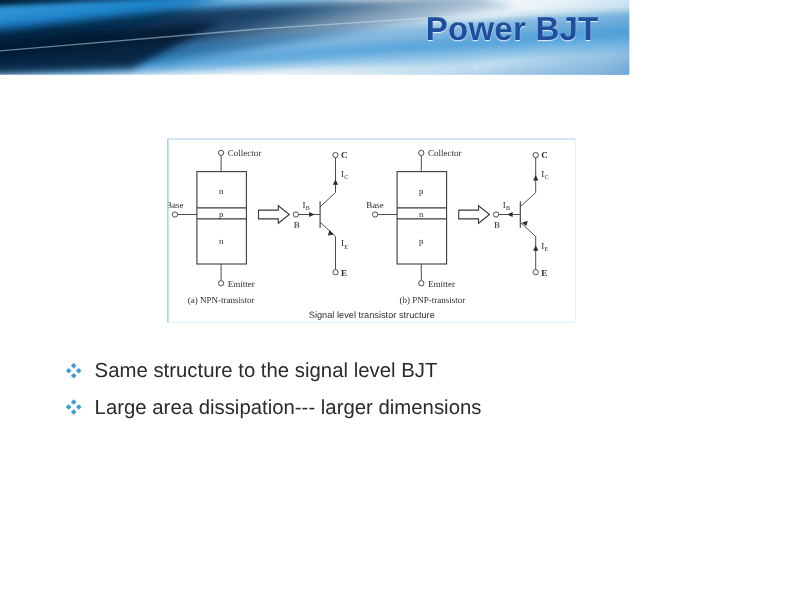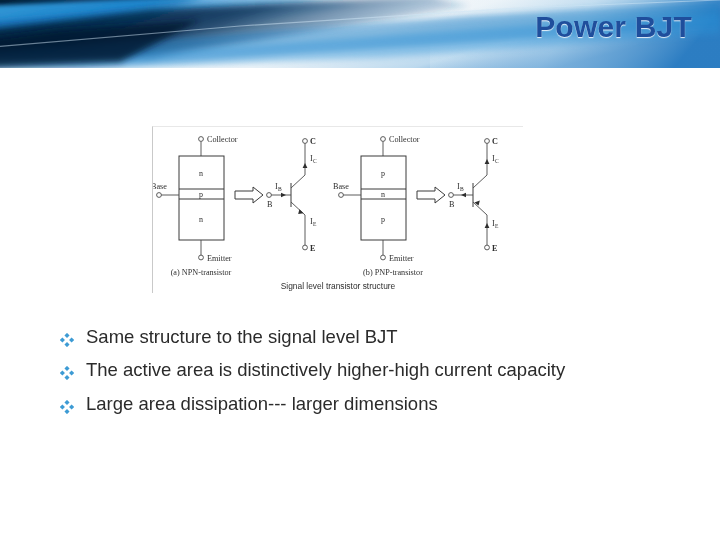--- a/index.html
+++ b/index.html
@@ -13,21 +13,21 @@
     font-family: "Liberation Sans", sans-serif;
     overflow: hidden;
     position: relative;
   }
 
   
   #header-banner {
     position: absolute;
     left: 0;
     top: 0;
-    width: 720px;
+    width: 572px;
     height: 68px;
     overflow: hidden;
     background: linear-gradient(160deg, #eef2f5 0%, #f4f7f9 45%, #eaf1f6 70%, #dceaf5 100%);
   }
   #header-svg {
     position: absolute;
     left: 0;
     top: 0;
     display: block;
   }
@@ -59,21 +59,21 @@
 
   
   #bullet-list {
     position: absolute;
     left: 60px;
     top: 325px;
     width: 620px;
   }
   .bullet-row {
     display: flex;
-    align-items: center;
+    align-items: flex-start;
     margin-bottom: 9px;
   }
   .bullet-marker {
     flex: 0 0 auto;
     width: 26px;
     padding-top: 5px;
     line-height: 0;
   }
   .bullet-text {
     flex: 1 1 auto;
@@ -291,33 +291,20 @@
           <rect x="5.2" y="0.6" width="3.6" height="3.6" transform="rotate(45 7 2.4)"></rect>
           <rect x="0.6" y="5.2" width="3.6" height="3.6" transform="rotate(45 2.4 7)"></rect>
           <rect x="9.8" y="5.2" width="3.6" height="3.6" transform="rotate(45 11.6 7)"></rect>
           <rect x="5.2" y="9.8" width="3.6" height="3.6" transform="rotate(45 7 11.6)"></rect>
         </g>
       </svg>
     </span>
     <span class="bullet-text">Same structure to the signal level BJT</span>
   </div>
 
-  <div class="bullet-row">
-    <span class="bullet-marker">
-      <svg width="14" height="14" viewBox="0 0 14 14">
-        <g fill="#3d9bd4">
-          <rect x="5.2" y="0.6" width="3.6" height="3.6" transform="rotate(45 7 2.4)"></rect>
-          <rect x="0.6" y="5.2" width="3.6" height="3.6" transform="rotate(45 2.4 7)"></rect>
-          <rect x="9.8" y="5.2" width="3.6" height="3.6" transform="rotate(45 11.6 7)"></rect>
-          <rect x="5.2" y="9.8" width="3.6" height="3.6" transform="rotate(45 7 11.6)"></rect>
-        </g>
-      </svg>
-    </span>
-    <span class="bullet-text">The active area is distinctively higher-high current capacity</span>
-  </div>
 
 
   <div class="bullet-row">
     <span class="bullet-marker">
       <svg width="14" height="14" viewBox="0 0 14 14">
         <g fill="#3d9bd4">
           <rect x="5.2" y="0.6" width="3.6" height="3.6" transform="rotate(45 7 2.4)"></rect>
           <rect x="0.6" y="5.2" width="3.6" height="3.6" transform="rotate(45 2.4 7)"></rect>
           <rect x="9.8" y="5.2" width="3.6" height="3.6" transform="rotate(45 11.6 7)"></rect>
           <rect x="5.2" y="9.8" width="3.6" height="3.6" transform="rotate(45 7 11.6)"></rect>

